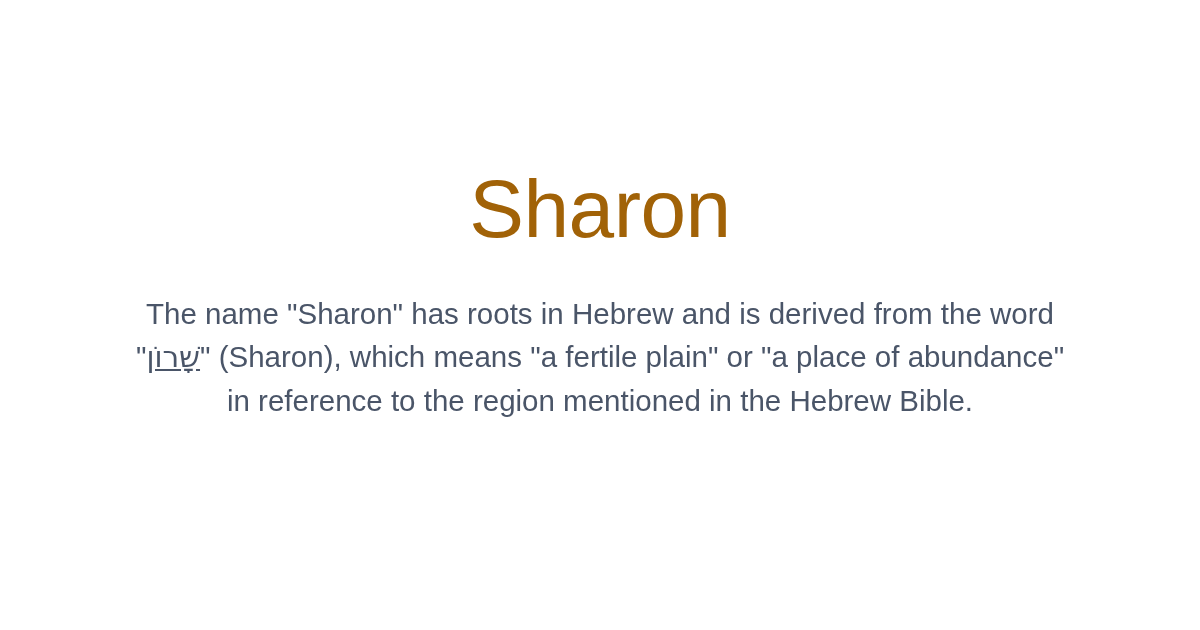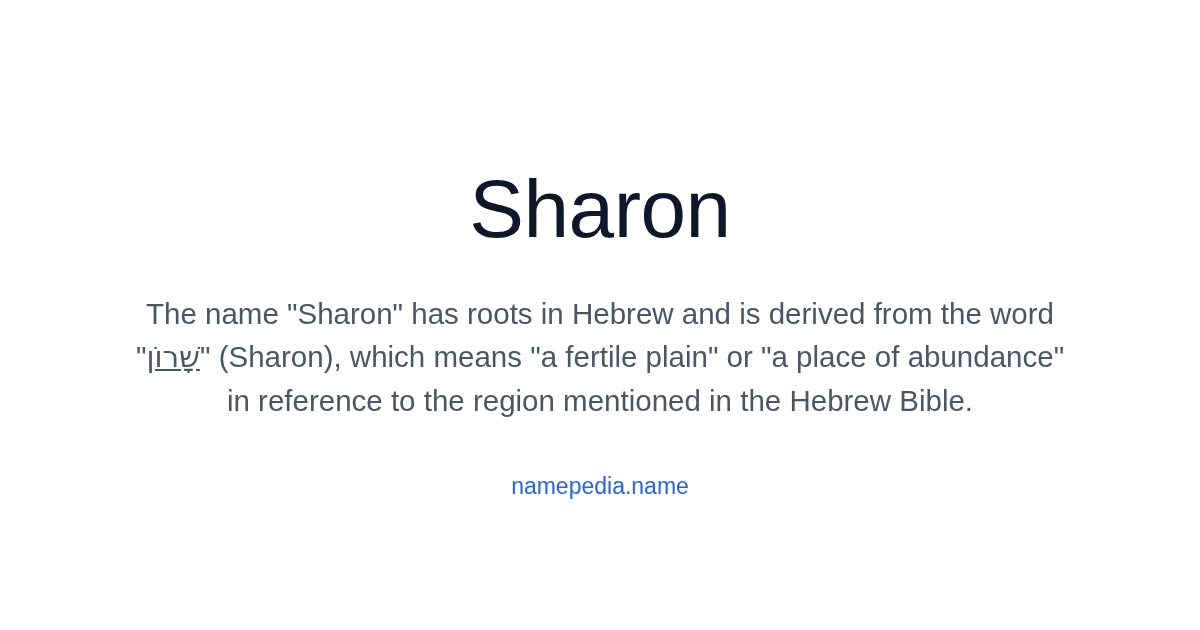--- a/index.html
+++ b/index.html
@@ -24,21 +24,21 @@
     flex-direction: column;
     align-items: center;
     justify-content: flex-start;
     padding-top: 168px;
   }
 
   .name-title {
     font-size: 82px;
     line-height: 1.0;
     font-weight: 400;
-    color: #0f172a;
+    color: #a16207;
     letter-spacing: -0.5px;
     text-align: center;
     white-space: nowrap;
   }
 
   .description {
     margin-top: 42px;
     width: 940px;
     font-size: 29.5px;
     line-height: 43px;
@@ -67,15 +67,14 @@
 </style>
 </head>
 <body>
 
 <div class="card">
 
   <h1 class="name-title">Sharon</h1>
 
   <p class="description"><span>The name "Sharon" has roots in Hebrew and is derived from the word "</span><span class="hebrew">שָׁרוֹן</span><span>" (Sharon), which means "a fertile plain" or "a place of abundance" in reference to the region mentioned in the Hebrew Bible.</span></p>
 
-  <a class="site-link">namepedia.name</a>
 
 </div>
 
 </body></html>

